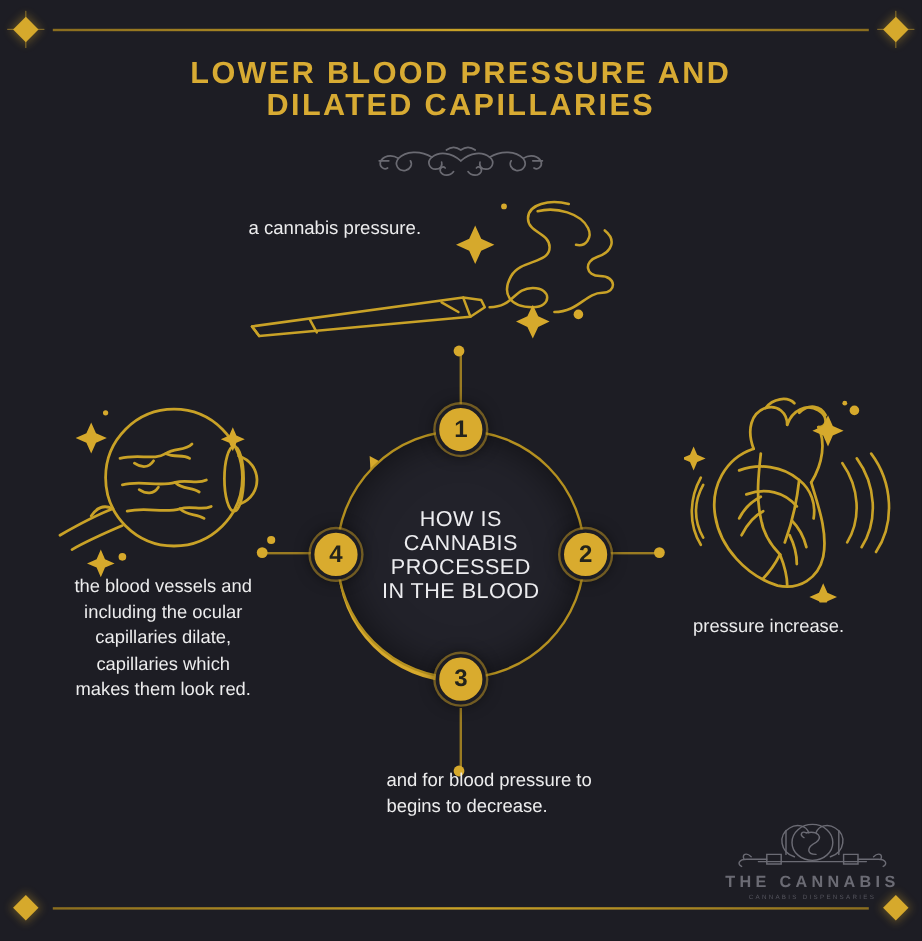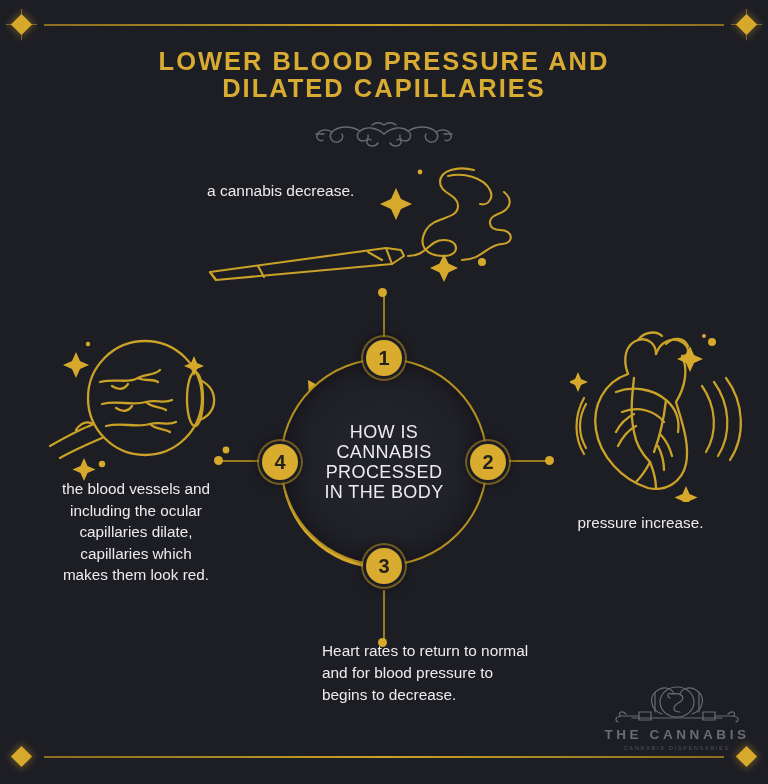--- a/index.html
+++ b/index.html
@@ -158,21 +158,21 @@
       <path d="M38 20c-6-4-13-2-15 3-1 4 3 7 6 5"></path>
       <path d="M142 20c6-4 13-2 15 3 1 4-3 7-6 5"></path>
       <path d="M78 13c4-3 8-3 12 0 4-3 8-3 12 0"></path>
       <path d="M84 31c-3 4-9 4-11 0-1-3 2-5 4-3"></path>
       <path d="M96 31c3 4 9 4 11 0 1-3-2-5-4-3"></path>
       <path d="M30 22h-8M150 22h8"></path>
     </g>
   </svg>
 
   <div class="consume-text">
-    <div>a cannabis decrease.</div>
+    <div>a cannabis pressure.</div>
   </div>
 
   <svg class="joint-art" viewBox="0 0 330 130">
     <g fill="none" stroke="#c9a227" stroke-width="2.1" stroke-linecap="round" stroke-linejoin="round">
 
       <path d="M14 112 L190 88 L205 90 L208 96 L196 104 L20 120 Z"></path>
       <path d="M14 112 L20 120"></path>
       <path d="M62 106 L68 117"></path>
       <path d="M190 88 L196 104"></path>
       <path d="M172 92 L186 100"></path>
@@ -288,31 +288,30 @@
     <path d="M122 226 C66 226 22 182 22 126 C22 98 34 74 54 58" fill="none" stroke="#d6a92c" stroke-width="6" stroke-linecap="round"></path>
     <path d="M46 40 L76 56 L48 72 Z" fill="#d6a92c"></path>
   </svg>
 
   <div class="wheel">
     <div class="wheel-ring"></div>
     <div class="wheel-label">
       <span>HOW IS</span>
       <span>CANNABIS</span>
       <span>PROCESSED</span>
-      <span>IN THE BODY</span>
+      <span>IN THE BLOOD</span>
     </div>
     <div class="badge b1">1</div>
     <div class="badge b2">2</div>
     <div class="badge b3">3</div>
     <div class="badge b4">4</div>
   </div>
 
 
   <div class="bottom-text">
-    <div>Heart rates to return to normal</div>
     <div>and for blood pressure to</div>
     <div>begins to decrease.</div>
   </div>
 
   <div class="logo">
     <svg class="logo-mark" viewBox="0 0 150 42">
       <g fill="none" stroke="#6b6b74" stroke-width="1.2" stroke-linecap="round">
         <path d="M60 30 C48 26 46 12 56 6 C62 2 70 4 72 10"></path>
         <path d="M90 30 C102 26 104 12 94 6 C88 2 80 4 78 10"></path>
         <ellipse cx="75" cy="18" rx="17" ry="15"></ellipse>

